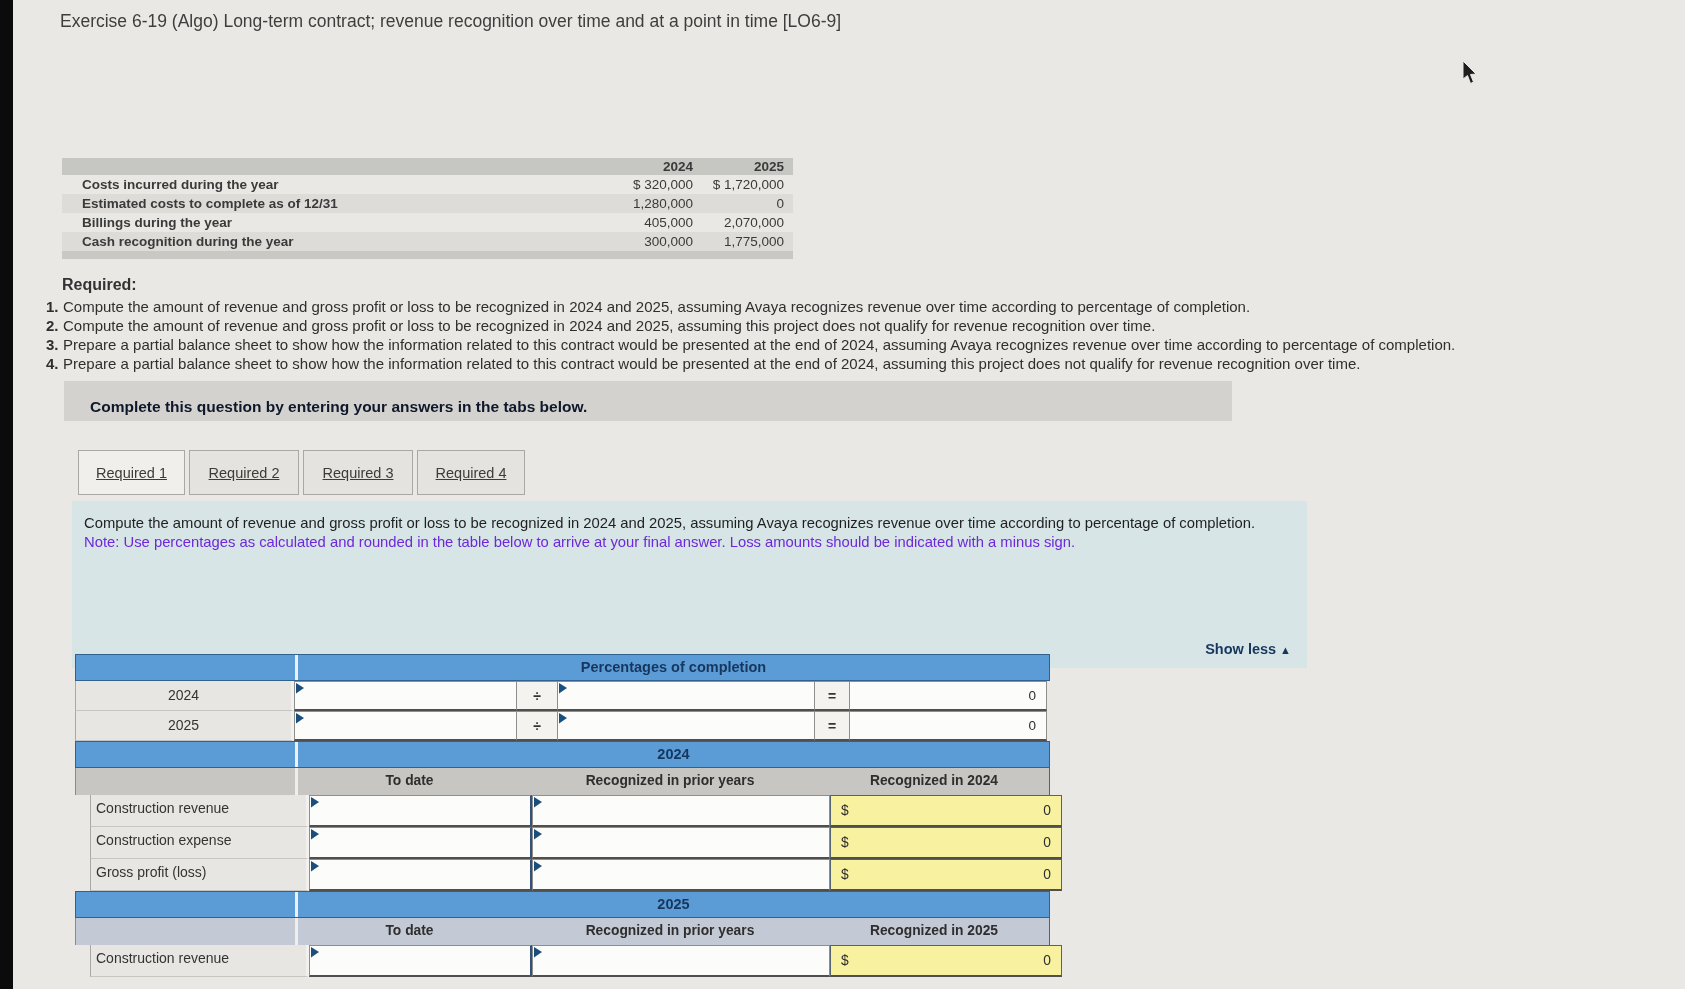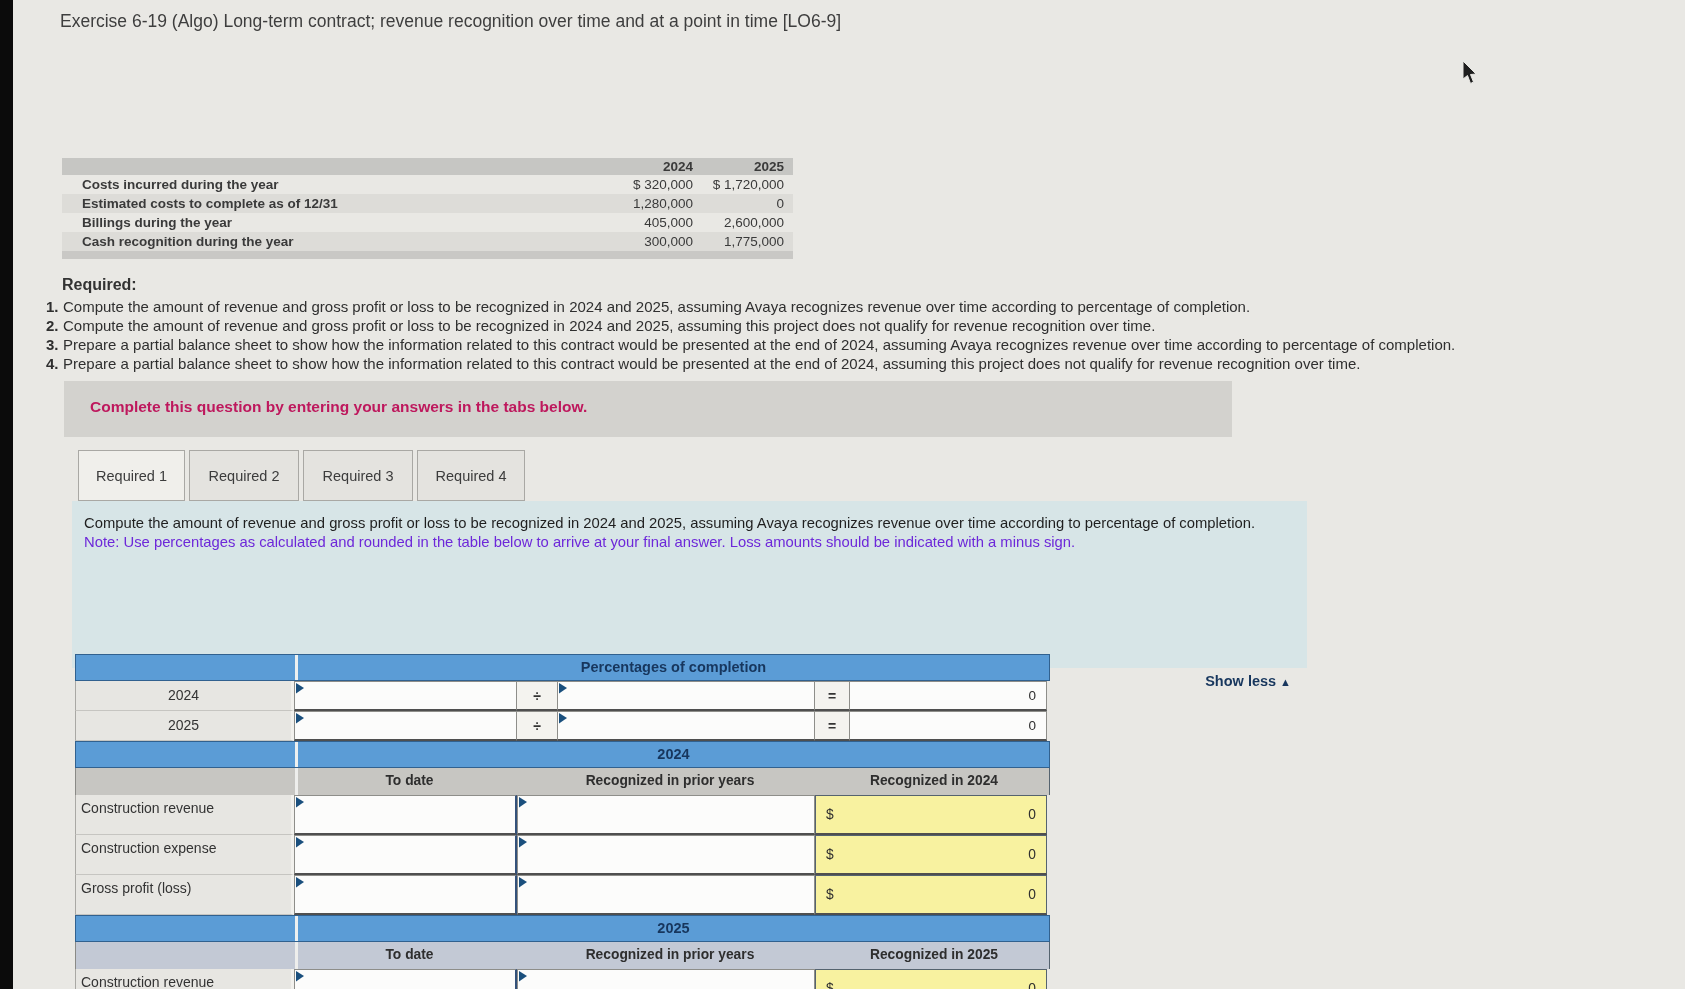--- a/index.html
+++ b/index.html
@@ -17,49 +17,49 @@
   .dt-label{width:546px;padding-left:20px;font-weight:bold;box-sizing:border-box;}
   .dt-v1{width:85px;text-align:right;}
   .dt-v2{width:100px;text-align:right;padding-right:9px;box-sizing:border-box;}
   .dt-foot{height:8px;background:#c9c8c5;}
 
   .req-h{position:absolute;left:62px;top:276px;font-size:16px;font-weight:bold;color:#333;}
   .req-list{position:absolute;left:46px;top:297px;font-size:15px;line-height:19px;}
   .req-item{white-space:nowrap;display:flex;}
   .req-num{width:17px;font-weight:bold;flex:none;}
 
-  .banner{position:absolute;left:64px;top:381px;width:1168px;height:56px;background:#d3d2ce;box-sizing:border-box;
-          padding:17px 0 0 26px;font-size:15.5px;font-weight:bold;color:#be185d;}
+  .banner{position:absolute;left:64px;top:381px;width:1168px;height:40px;background:#d3d2ce;box-sizing:border-box;
+          padding:17px 0 0 26px;font-size:15.5px;font-weight:bold;color:#0f172a;}
 
   .tabs{position:absolute;left:78px;top:450px;display:flex;gap:4px;}
-  .tab{height:51px;background:#e4e3df;border:1px solid #a9a8a4;display:flex;align-items:center;justify-content:center;
-       font-size:14.5px;color:#3c3c3c;box-sizing:border-box;cursor:pointer;}
+  .tab{height:45px;background:#e4e3df;border:1px solid #a9a8a4;display:flex;align-items:center;justify-content:center;
+       font-size:14.5px;color:#3c3c3c;box-sizing:border-box;cursor:pointer;text-decoration:underline;}
   .tab.t1{width:107px;} .tab.t2{width:110px;} .tab.t3{width:110px;} .tab.t4{width:108px;}
   .tab.active{background:#f0efeb;}
 
   .panel{position:absolute;left:72px;top:501px;width:1235px;height:167px;background:#d7e5e7;}
   .panel-main{margin:13px 14px 0 12px;font-size:14.8px;color:#1f1f1f;line-height:19px;max-width:1185px;}
   .panel-note{margin:0 14px 0 12px;font-size:14.8px;color:#6d28d9;line-height:19px;max-width:1175px;}
-  .show-less{position:absolute;top:140px;right:16px;font-size:14.5px;font-weight:bold;color:#17365d;cursor:pointer;white-space:nowrap;margin-top:32px;}
+  .show-less{position:absolute;top:140px;right:16px;font-size:14.5px;font-weight:bold;color:#17365d;cursor:pointer;white-space:nowrap;}
   .show-less .tri{font-size:11px;margin-left:4px;}
 
   
   .answers{position:absolute;left:75px;top:654px;width:975px;}
   .bluehead{height:27px;display:flex;background:#5b9cd6;border:1px solid #31618f;box-sizing:border-box;}
   .bh-left{width:219px;border-right:3px solid #edf0f0;box-sizing:content-box;flex:none;}
   .bh-title{flex:1;text-align:center;line-height:25px;font-weight:bold;font-size:14.5px;color:#17365d;}
   .subhead{height:27px;display:flex;background:#c7c6c2;border-left:1px solid #8a8a86;border-right:1px solid #55636f;box-sizing:border-box;
            font-size:13.8px;font-weight:bold;color:#2e2e2e;}
   .subhead.y2025{background:#c3c9d5;}
   .sh-left{width:219px;border-right:3px solid #eeeeec;flex:none;}
   .sh-c2{width:223px;text-align:center;line-height:26px;flex:none;}
   .sh-c3{width:298px;text-align:center;line-height:26px;flex:none;}
   .sh-c4{flex:1;text-align:center;line-height:26px;}
   .prow{display:flex;height:30px;}
-  .srow{display:flex;height:40px;}
+  .srow{display:flex;height:32px;margin-left:15px;}
   .lblcell{width:219px;background:#e7e6e2;border-left:1px solid #a9a8a4;border-bottom:1px solid #c6c5c1;border-right:3px solid #f2f1ed;
            box-sizing:border-box;font-size:14px;color:#333;flex:none;}
   .lbl-c{text-align:center;line-height:29px;}
   .lbl-l{text-align:left;padding-left:5px;line-height:27px;}
   .wcell{position:relative;background:#fcfcfb;border:1px solid #8e8e8a;border-bottom:2px solid #4f4f4f;box-sizing:border-box;flex:none;}
   .w-c2{width:223px;} .w-c4{width:258px;}
   .s-c2{width:223px;border-right:2px solid #33517a;} .s-c3{width:298px;}
   .opcell{width:40px;background:#f4f3ef;text-align:center;line-height:28px;font-weight:bold;font-size:14px;color:#333;
           border-top:1px solid #8e8e8a;border-bottom:2px solid #4f4f4f;box-sizing:border-box;flex:none;}
   .opcell.eq{width:34px;}
@@ -91,21 +91,21 @@
       <div class="dt-v2">$ 1,720,000</div>
     </div>
     <div class="dt-row">
       <div class="dt-label">Estimated costs to complete as of 12/31</div>
       <div class="dt-v1">1,280,000</div>
       <div class="dt-v2">0</div>
     </div>
     <div class="dt-row">
       <div class="dt-label">Billings during the year</div>
       <div class="dt-v1">405,000</div>
-      <div class="dt-v2">2,600,000</div>
+      <div class="dt-v2">2,070,000</div>
     </div>
     <div class="dt-row">
       <div class="dt-label">Cash recognition during the year</div>
       <div class="dt-v1">300,000</div>
       <div class="dt-v2">1,775,000</div>
     </div>
     <div class="dt-foot"></div>
   </div>
 
   <div class="req-h">Required:</div>

